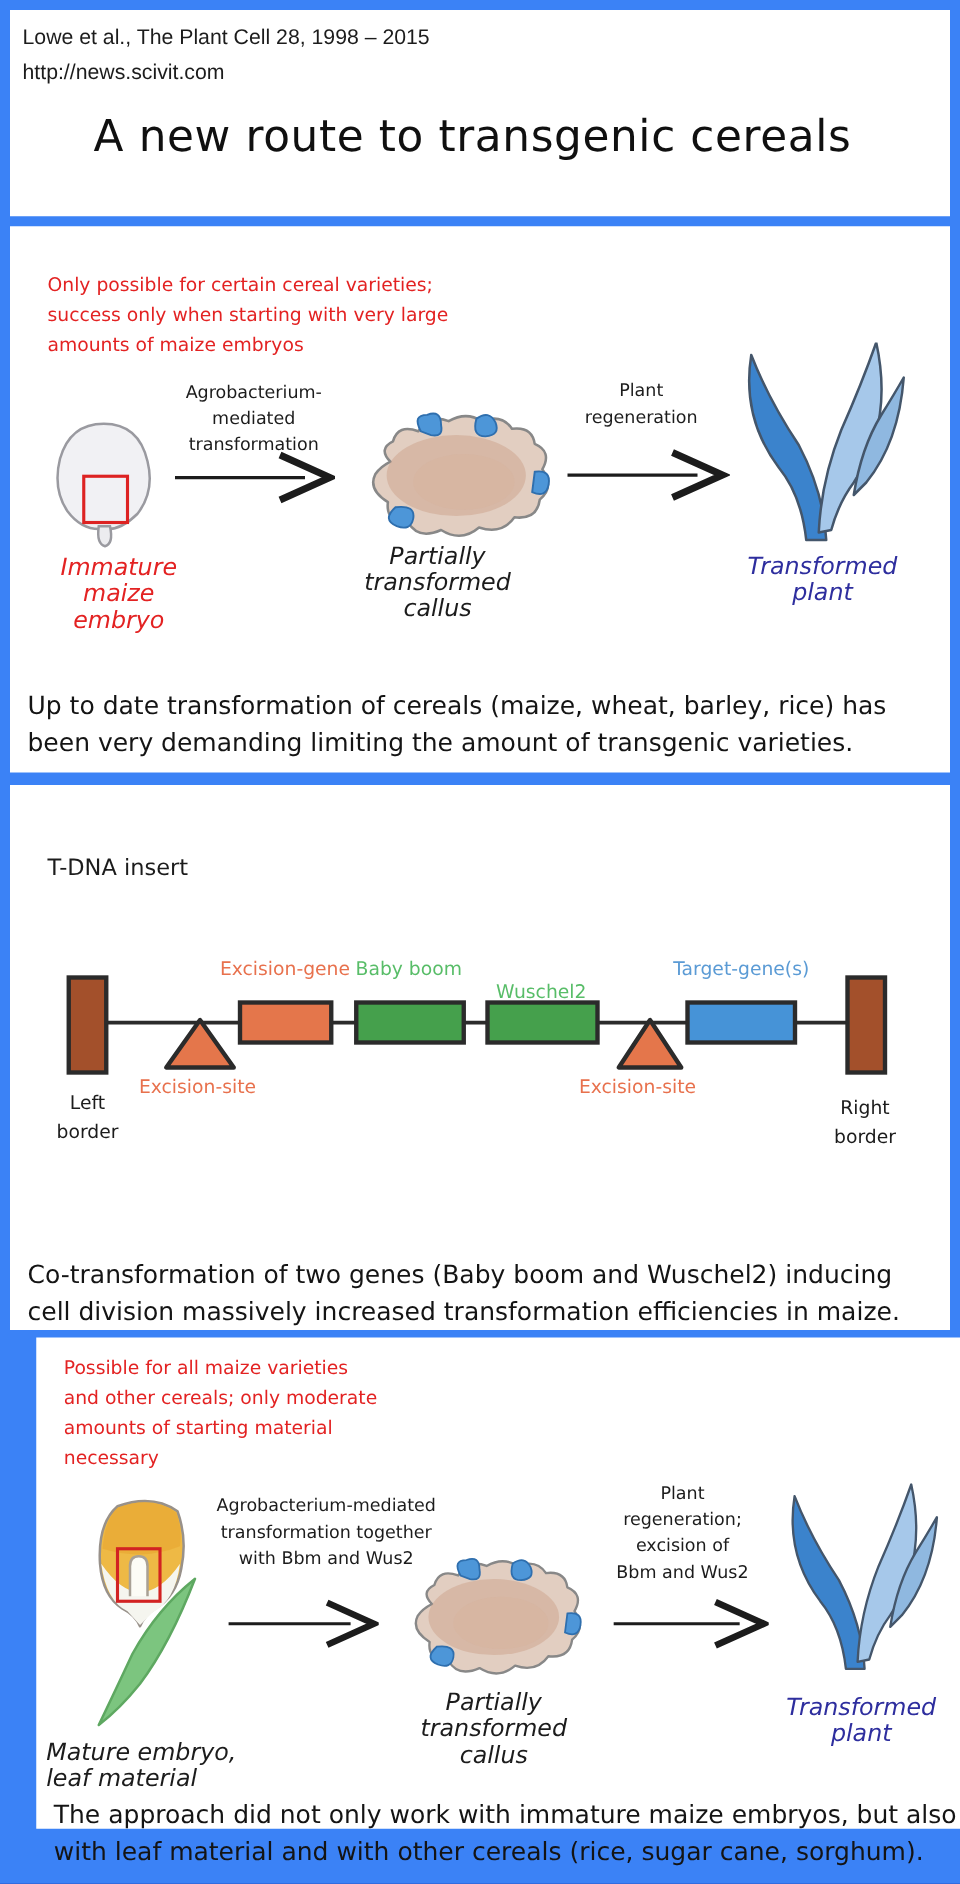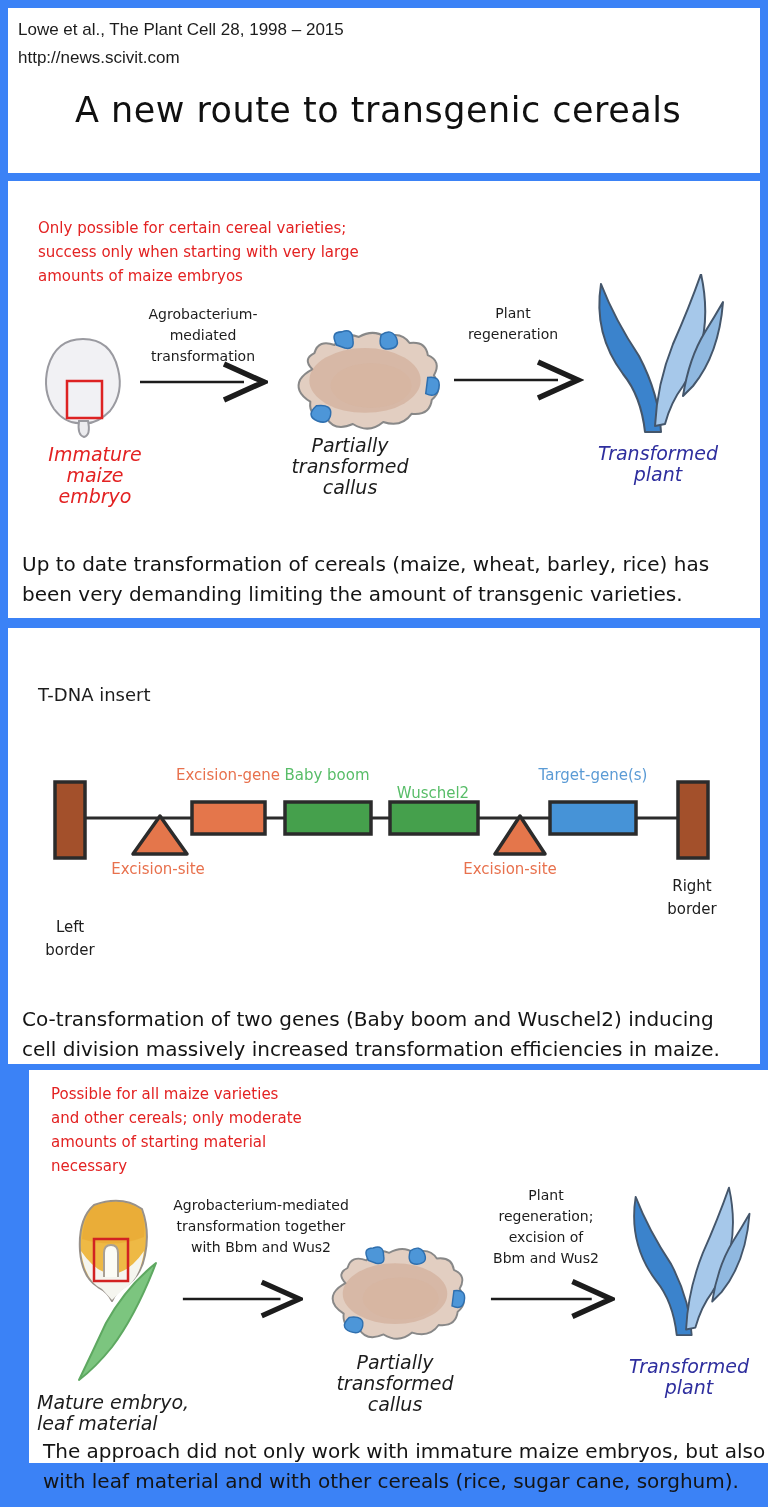--- a/index.html
+++ b/index.html
@@ -106,21 +106,21 @@
       <rect x="542" y="44" width="86" height="32" fill="#4693d7" stroke="#2b2b2b" stroke-width="3.5"></rect>
       <rect x="670" y="24" width="30" height="76" fill="#a3502b" stroke="#2b2b2b" stroke-width="3.5"></rect>
     </svg>
 
     <div class="abs gene-label orange" style="left:150px;top:138px;width:140px;">Excision-gene</div>
     <div class="abs gene-label green" style="left:254px;top:138px;width:130px;">Baby boom</div>
     <div class="abs gene-label green" style="left:360px;top:140px;width:130px;margin-top:16px;">Wuschel2</div>
     <div class="abs gene-label blue" style="left:520px;top:138px;width:130px;">Target-gene(s)</div>
     <div class="abs gene-label orange" style="left:85px;top:232px;width:130px;">Excision-site</div>
     <div class="abs gene-label orange" style="left:437px;top:232px;width:130px;">Excision-site</div>
-    <div class="abs gene-label black" style="left:12px;top:243px;width:100px;margin-top:45px;">Left
+    <div class="abs gene-label black" style="left:12px;top:243px;width:100px;">Left
 border</div>
     <div class="abs gene-label black" style="left:634px;top:247px;width:100px;">Right
 border</div>
 
     <div class="abs summary" style="left:14px;top:364px;width:732px;margin-top:12px;">Co-transformation of two genes (Baby boom and Wuschel2) inducing cell division massively increased transformation efficiencies in maize.</div>
   </div>
 
   <div class="panel" id="panel-three">
     <div class="abs note-red" style="left:22px;top:12px;">Possible for all maize varieties
 and other cereals; only moderate

